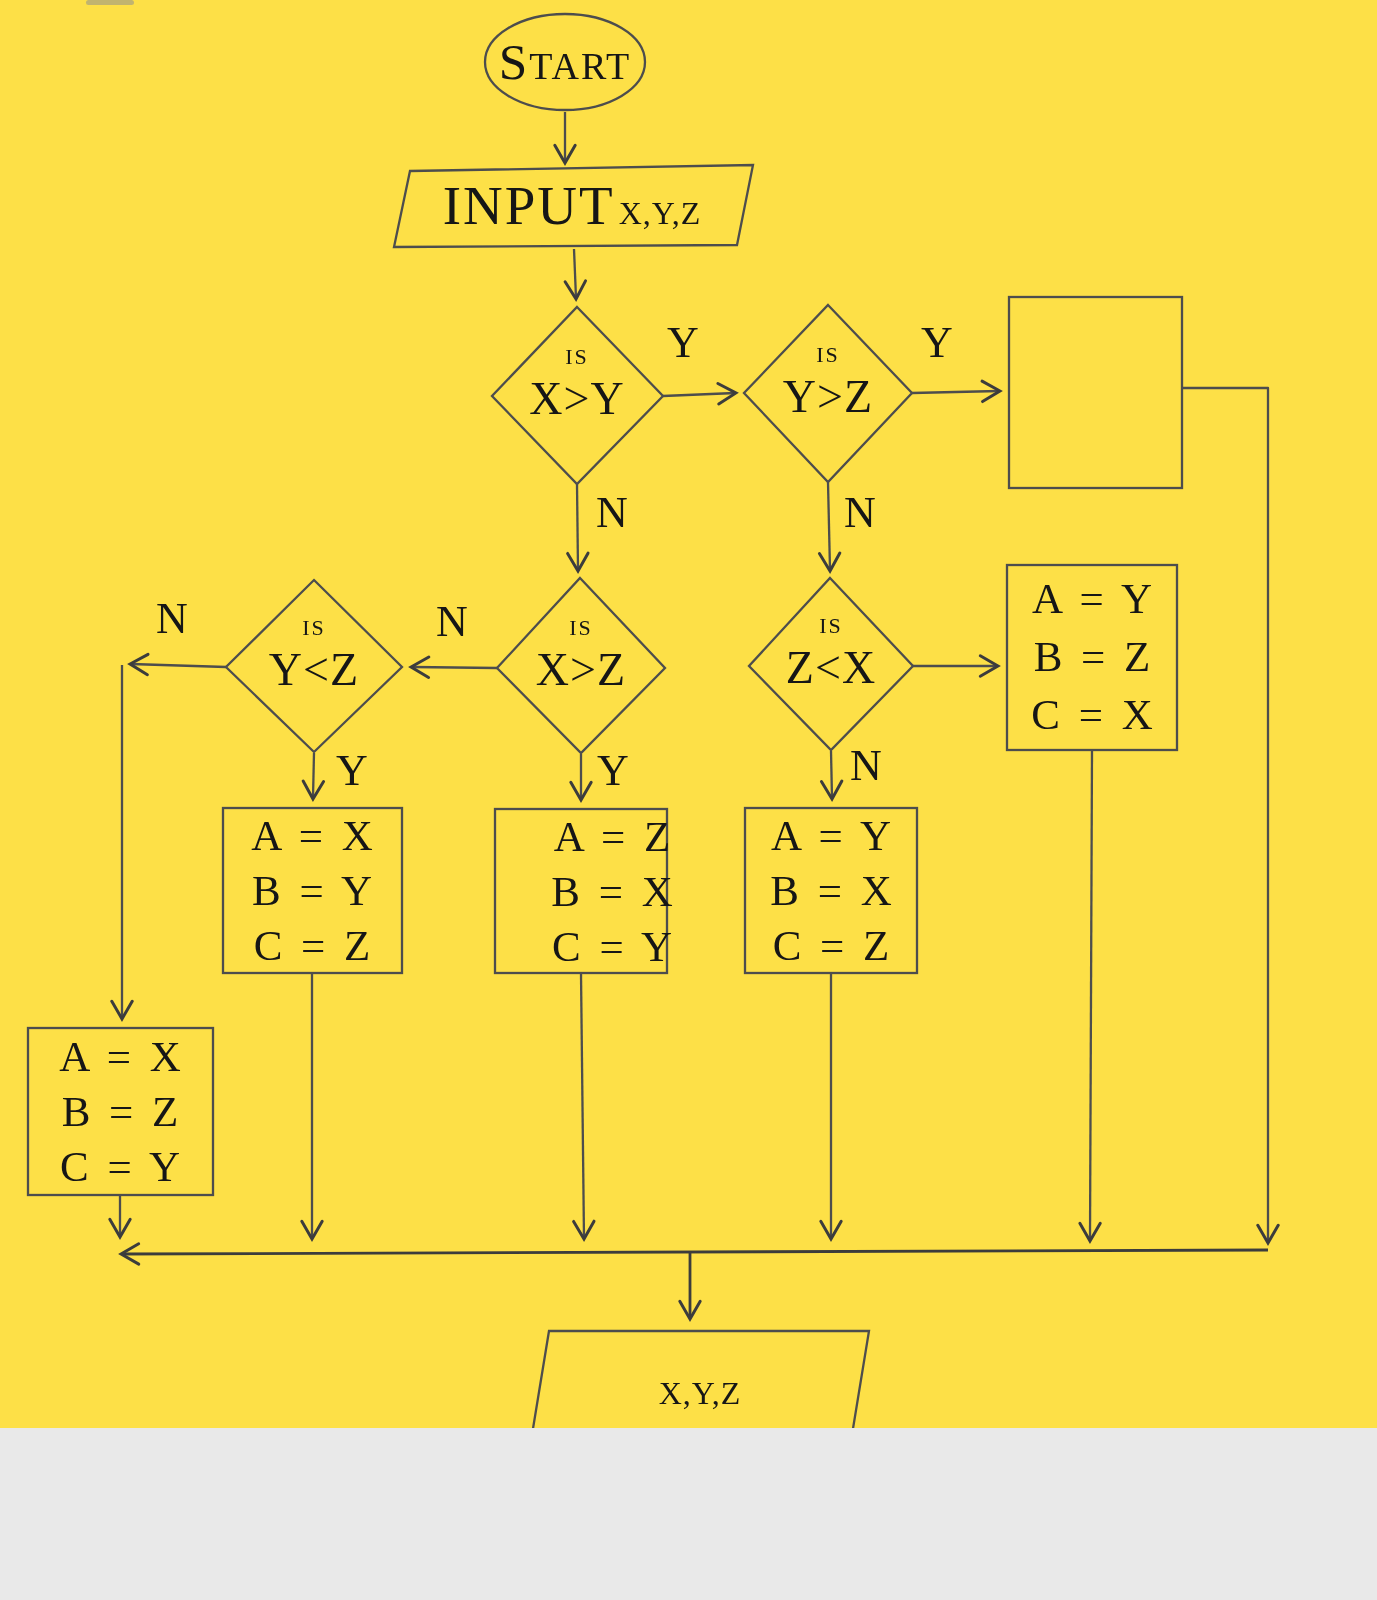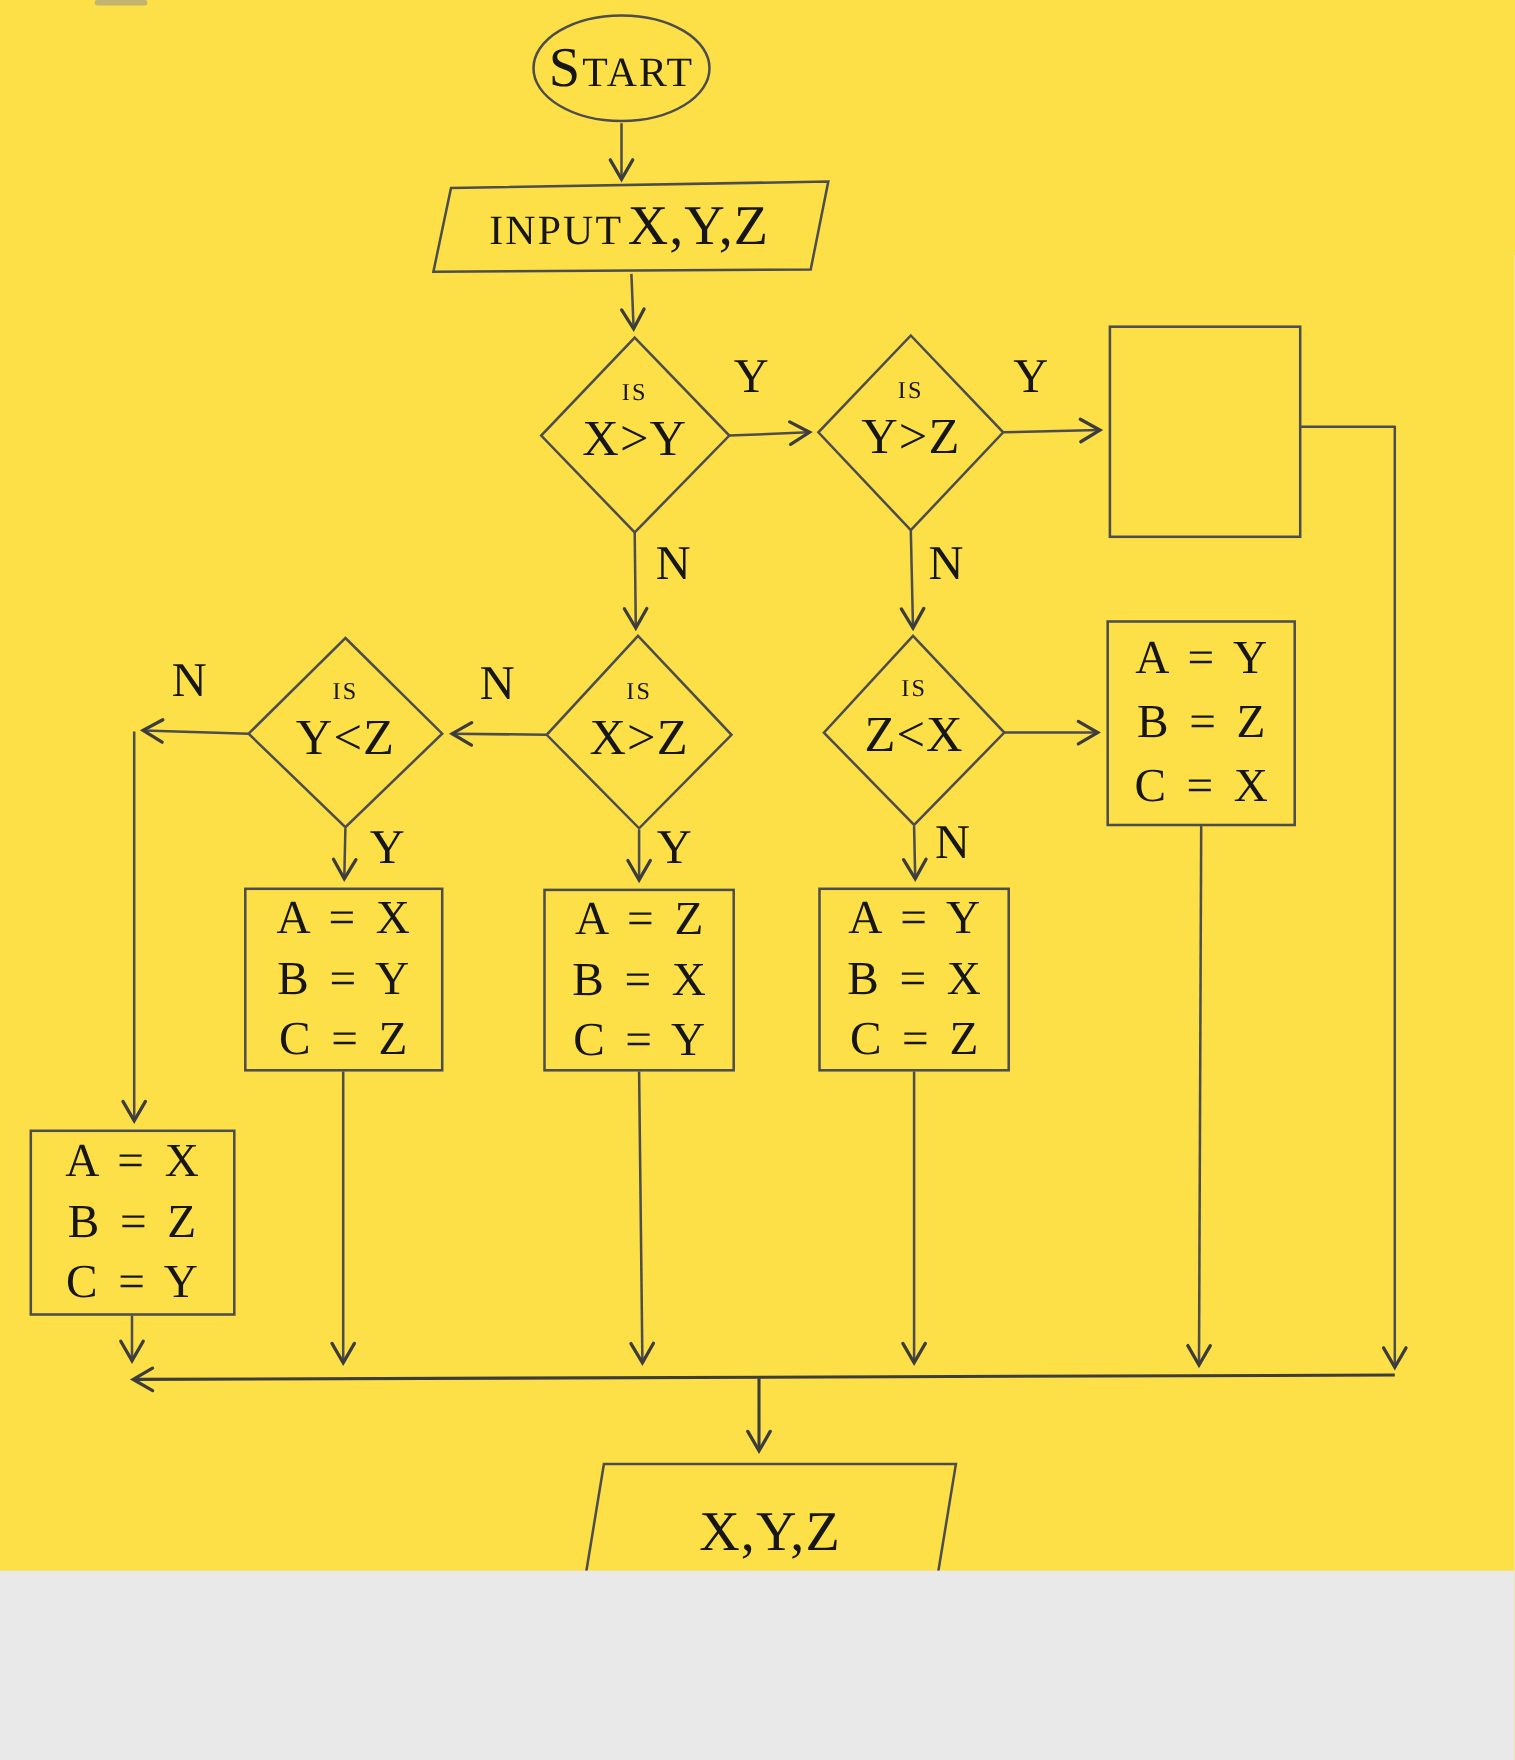--- a/index.html
+++ b/index.html
@@ -14,23 +14,23 @@
   svg.wires .edge  { fill:none; stroke:#4d4d4d; stroke-width:2.3; stroke-linejoin:round; }
   svg.wires .edge.heavy { stroke:#3c3c3c; stroke-width:2.8; }
 
   .lbl {
     position:absolute; transform:translate(-50%,-50%);
     text-align:center; white-space:nowrap; color:#161616; line-height:1.1;
   }
   .terminator-text { font-size:38px; letter-spacing:2px; }
   .terminator-text::first-letter { font-size:1.35em; }
   .end-text { font-size:46px; letter-spacing:3px; }
-  .io-keyword { font-size:38px; letter-spacing:2px; }
+  .io-keyword { font-size:55px; letter-spacing:2px; }
   .io-keyword::first-letter { font-size:1.3em; }
-  .io-args { font-size:51px; letter-spacing:1px;text-align:center; }
+  .io-args { font-size:32px; letter-spacing:1px;text-align:center; }
   .dlabel .is-line  { font-size:22px; line-height:36px; letter-spacing:2px; }
   .dlabel .cond-line{ font-size:46px; line-height:48px; letter-spacing:1px; }
   .assign .line { font-size:43px; line-height:55px; word-spacing:8px; }
   .assign.tall .line { line-height:58px; }
   .yn { font-size:44px; }
   .display-stack .io-keyword { display:block; line-height:54px; }
   .display-stack .io-args    { display:block; line-height:56px; }
   .smudge { position:absolute; left:86px; top:0; width:48px; height:5px;
             background:#8f8f8f; opacity:.55; border-radius:3px; }
 </style>
@@ -129,21 +129,21 @@
     <div class="line">B = Z</div>
     <div class="line">C = X</div>
   </div>
 
   <div class="lbl assign" style="left:312px;top:890px">
     <div class="line">A = X</div>
     <div class="line">B = Y</div>
     <div class="line">C = Z</div>
   </div>
 
-  <div class="lbl assign" style="left:581px;top:891px">
+  <div class="lbl assign" style="left:612px;top:891px">
     <div class="line">A = Z</div>
     <div class="line">B = X</div>
     <div class="line">C = Y</div>
   </div>
 
   <div class="lbl assign" style="left:831px;top:890px">
     <div class="line">A = Y</div>
     <div class="line">B = X</div>
     <div class="line">C = Z</div>
   </div>

